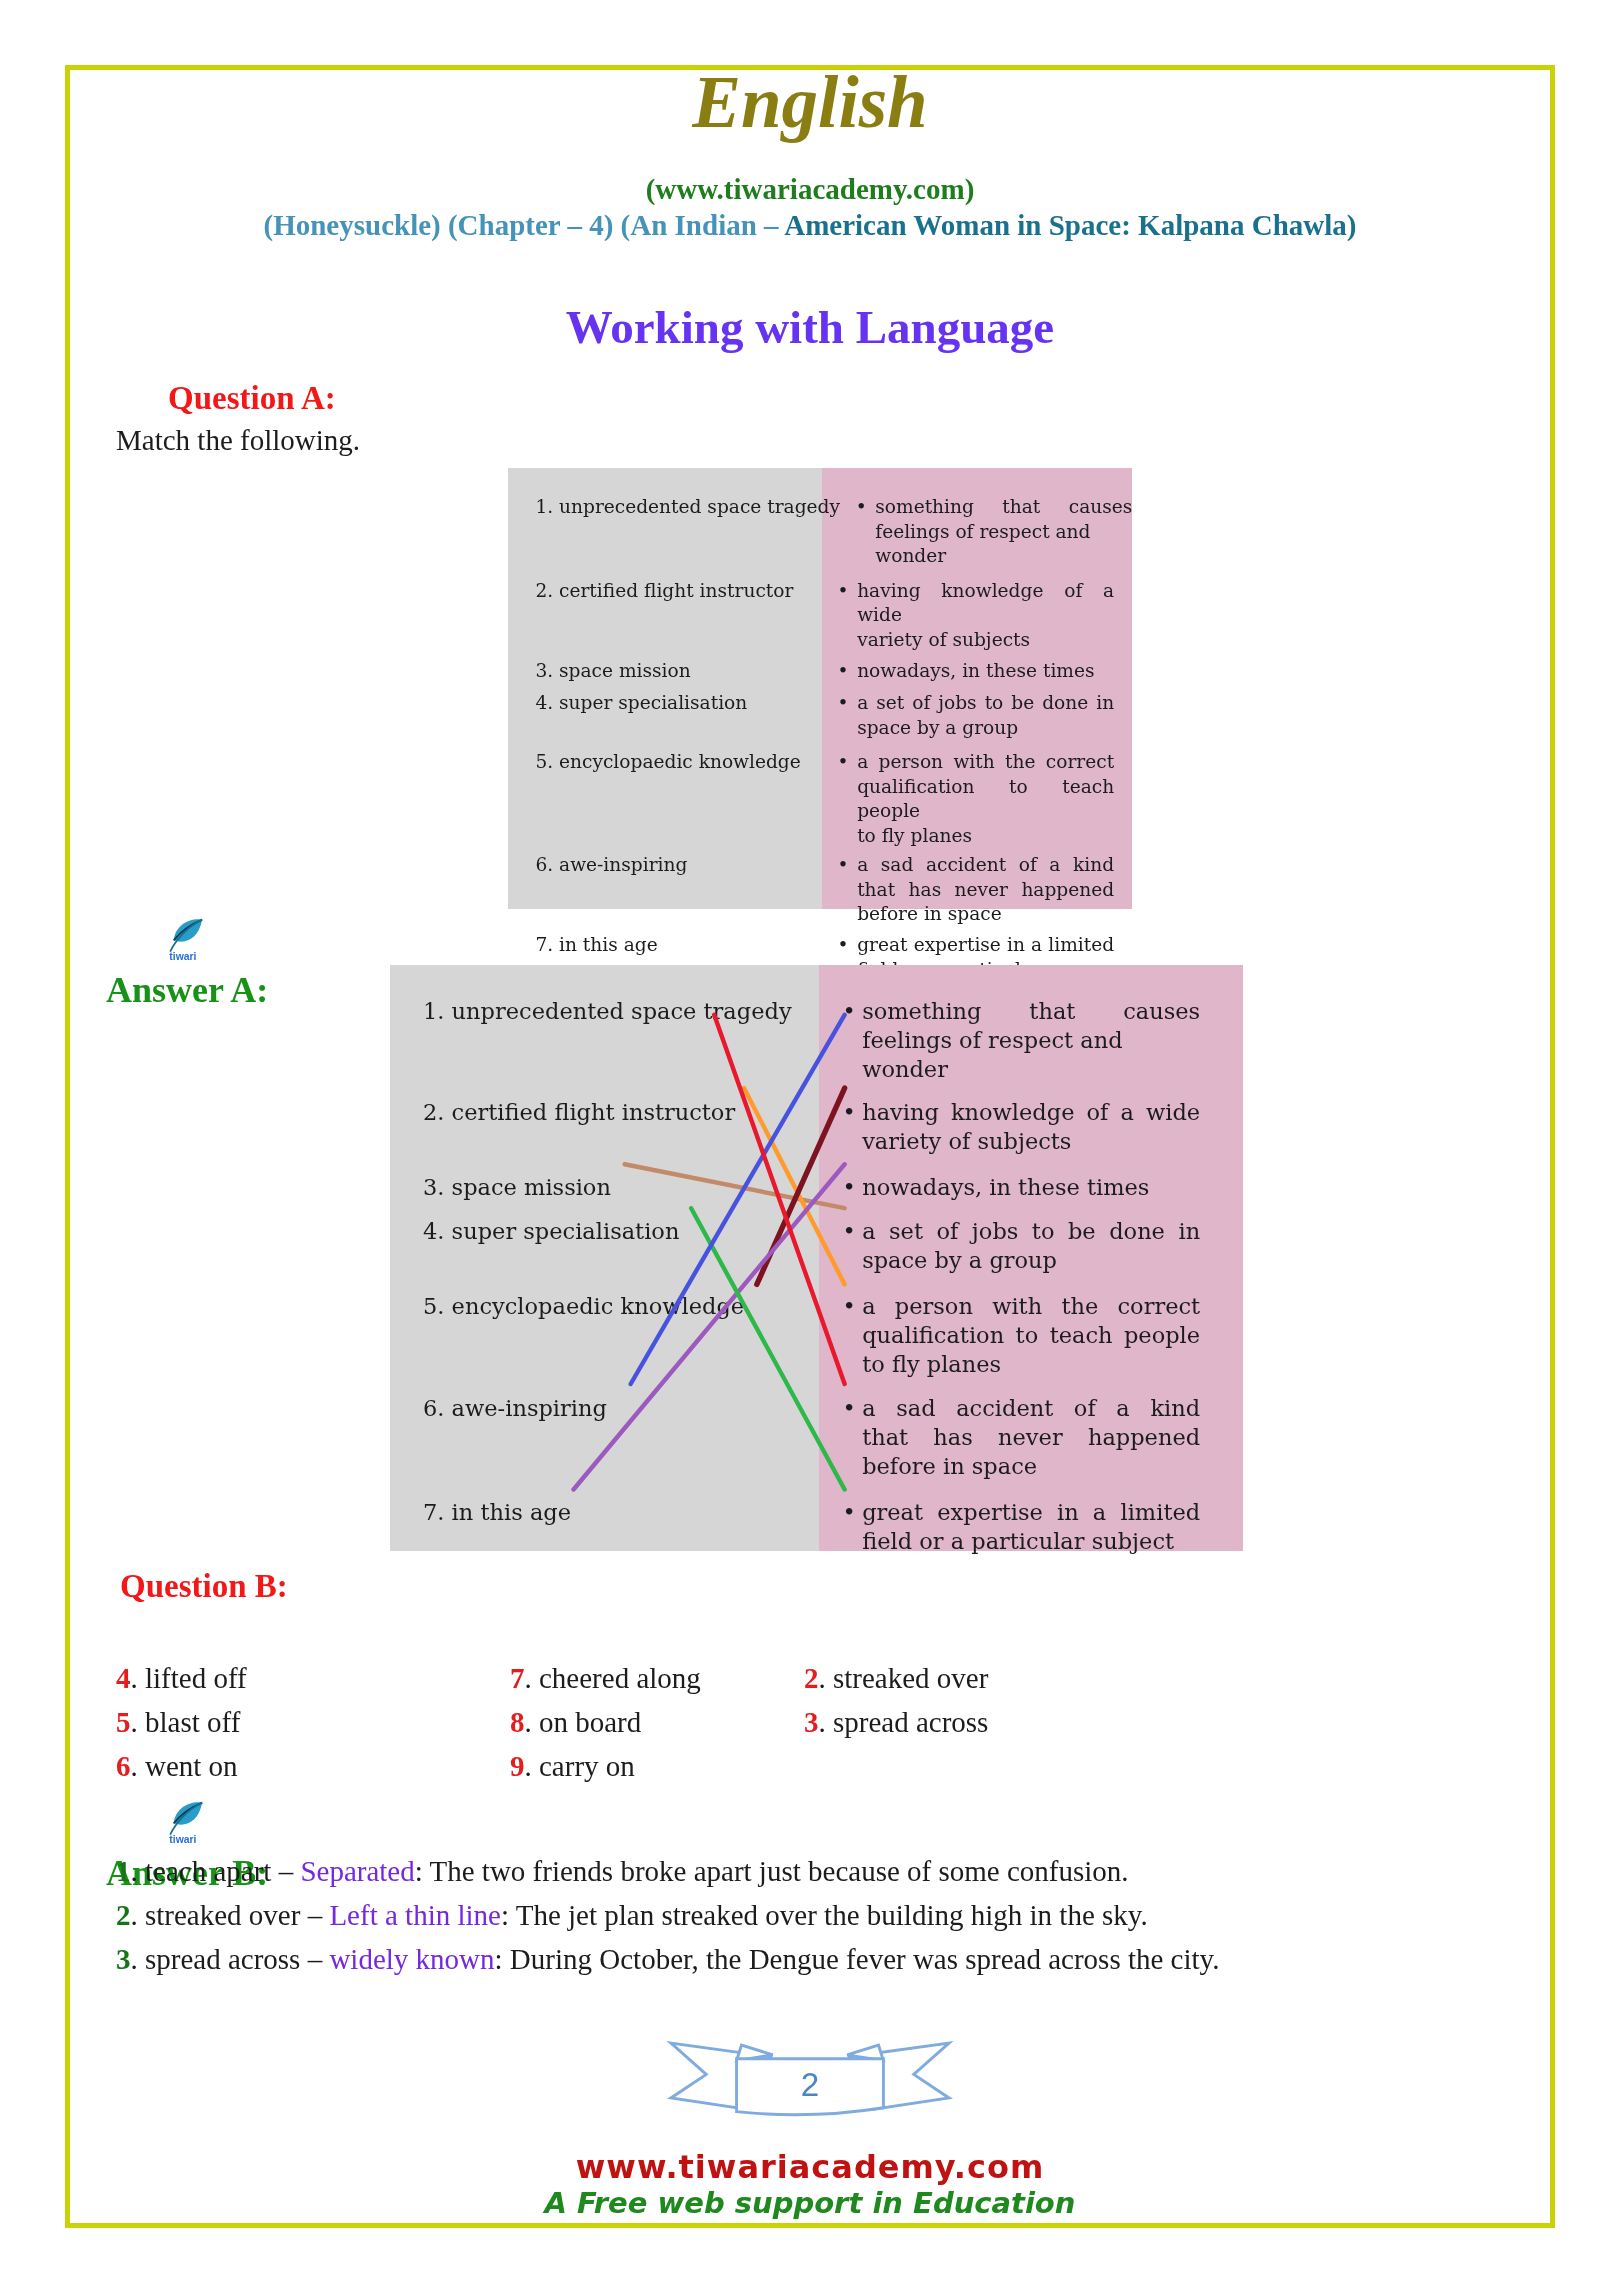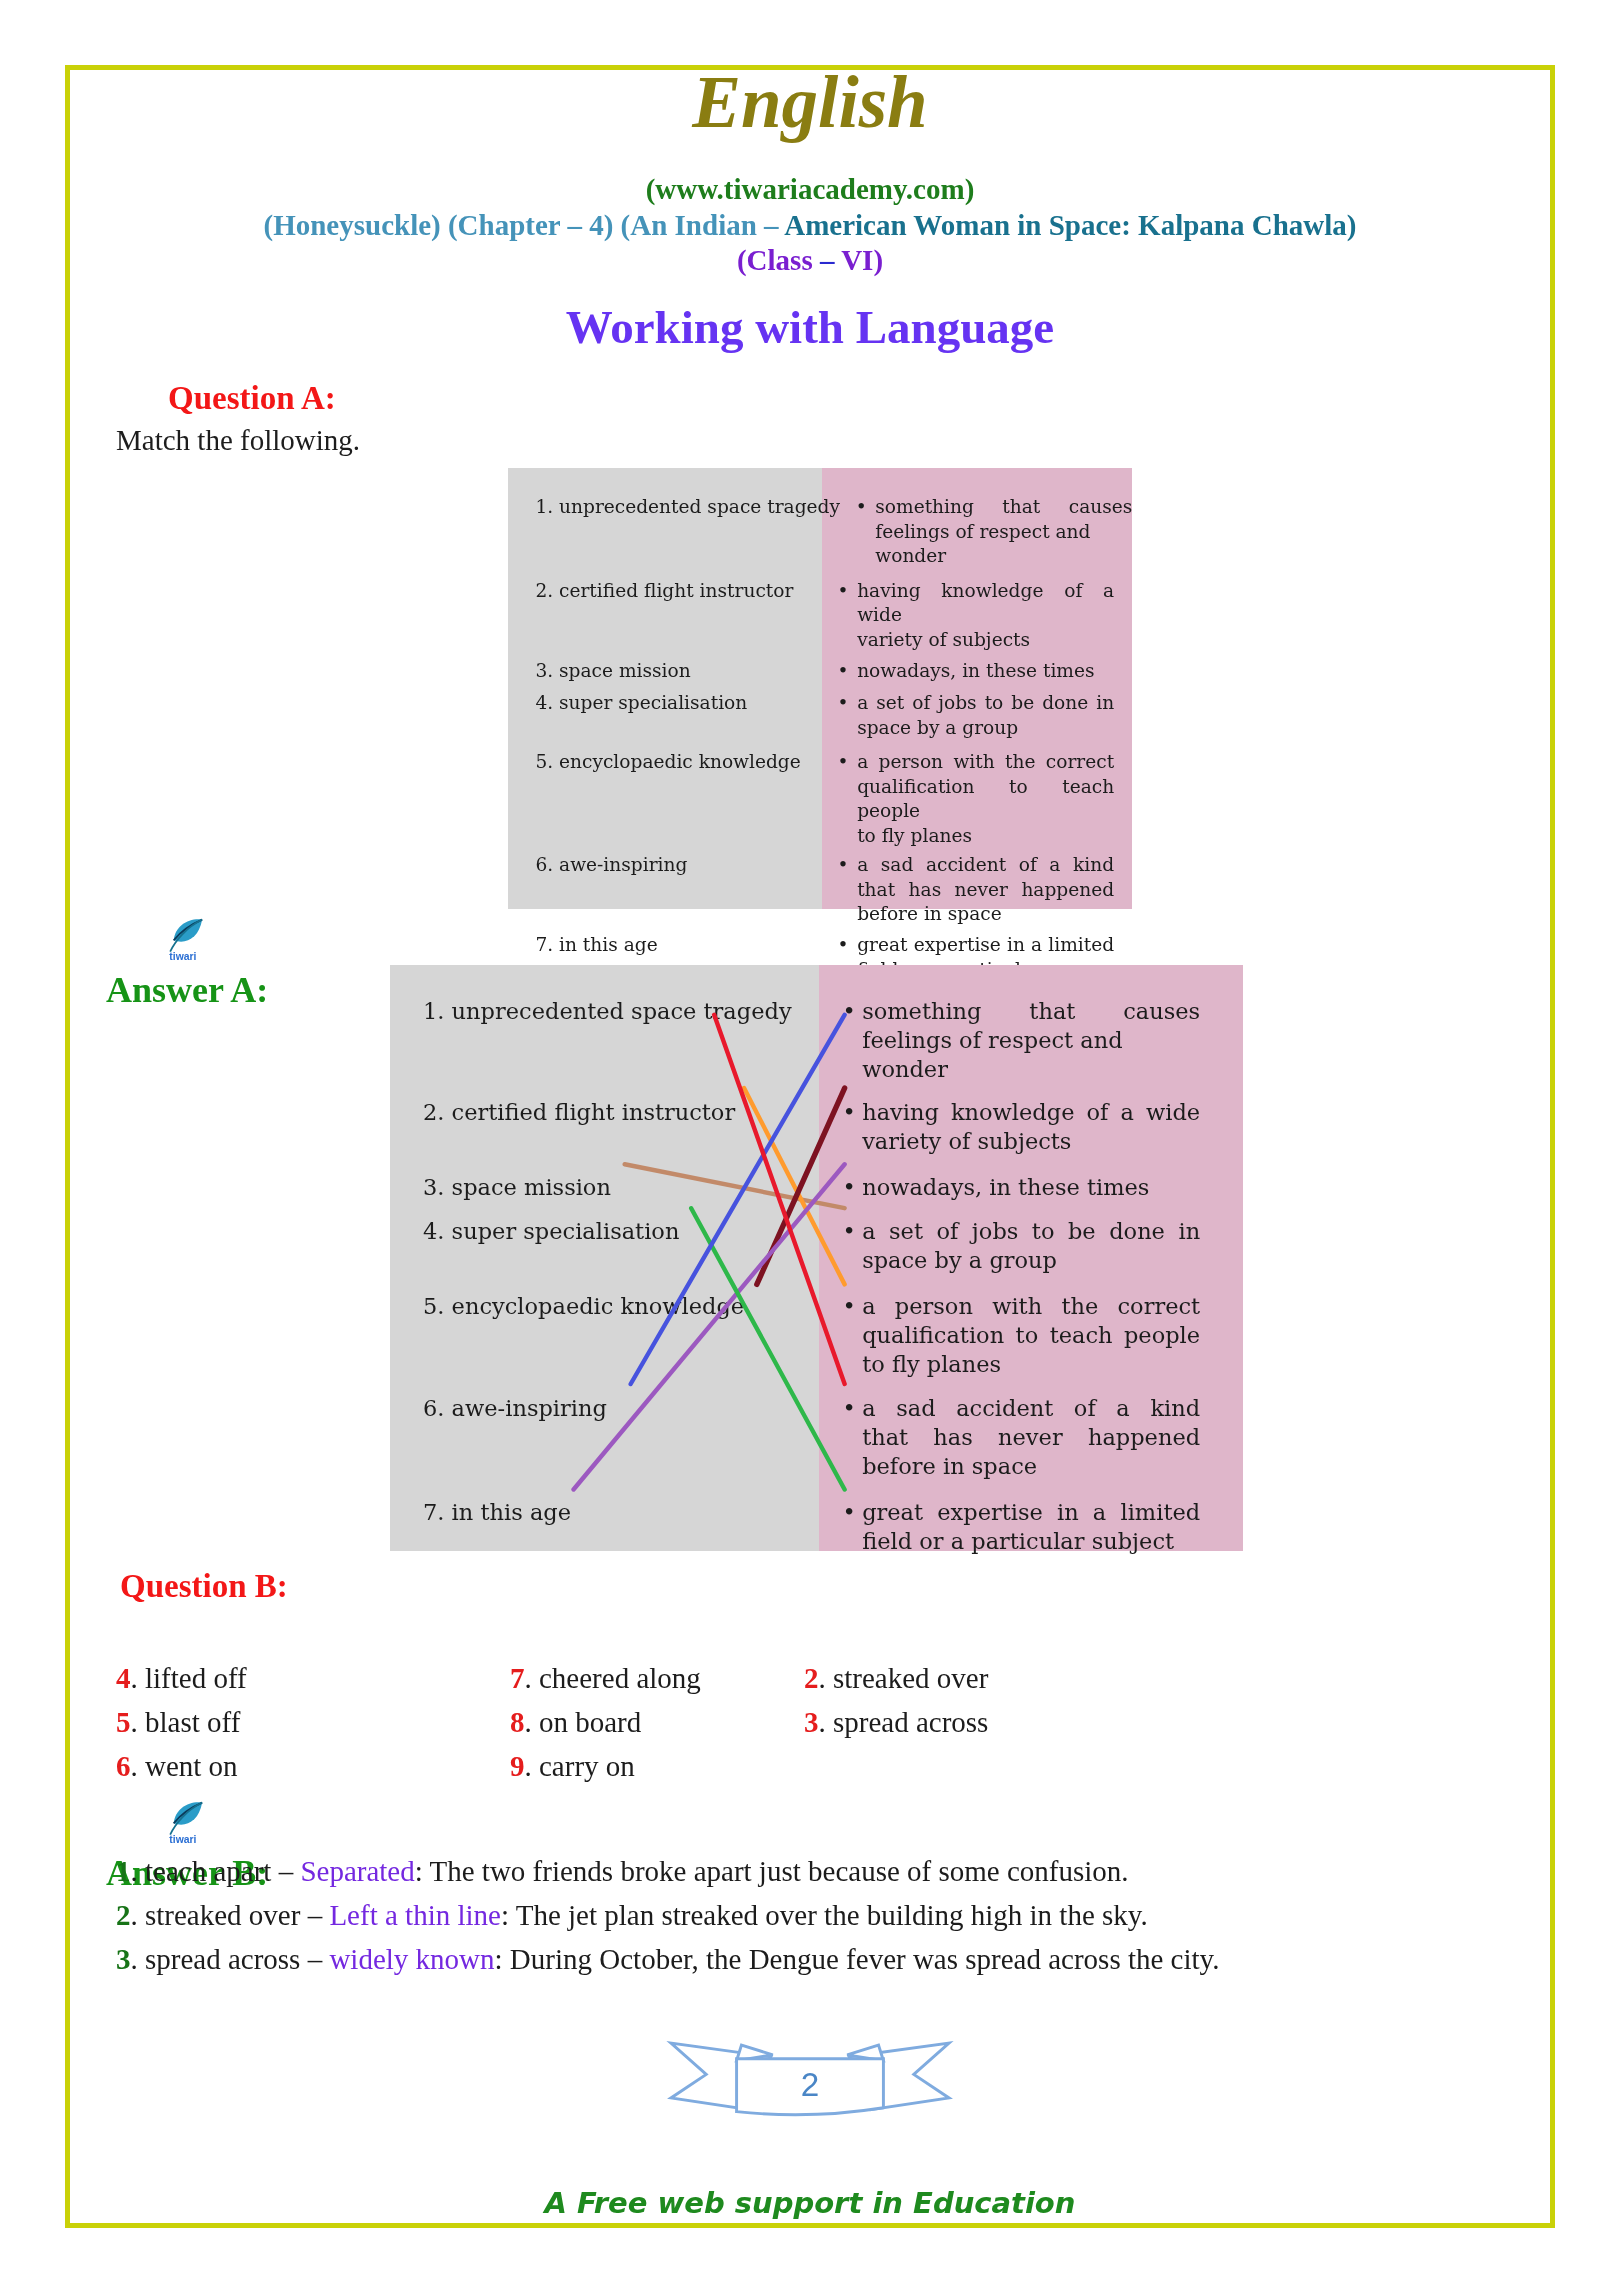--- a/index.html
+++ b/index.html
@@ -73,21 +73,20 @@
 </style>
 </head>
 <body>
 
 <div class="page">
   <div class="frame"></div>
 
   <div class="centered h-site">(www.tiwariacademy.com)</div>
   <div class="centered h-english">English</div>
   <div class="centered h-book"><span class="c1">(Honeysuckle) (Chapter – 4) (An Indian – </span><span class="c2">American Woman in Space: Kalpana Chawla)</span></div>
-  <div class="centered h-class"><span>(Class </span><span class="dash">– </span><span>VI)</span></div>
 
   <div class="centered doc-title">Working with Language</div>
 
   <div class="q-head" style="left:128px; top:380px;margin-left:40px;">Question A:</div>
   <div class="instr" style="left:116px; top:423px;">Match the following.</div>
 
   <div class="mtable" id="qa-table">
     <div class="mrow" style="margin-bottom:9.8px;">
       <div class="lc">1. unprecedented space tragedy</div>
       <div class="rc">
@@ -288,15 +287,16 @@
       <g fill="#ffffff" stroke="#7fabdf" stroke-width="3" stroke-linejoin="miter">
         <polygon points="150,22 48,8 84,40 48,64 128,76"></polygon>
         <polygon points="230,22 332,8 296,40 332,64 252,76"></polygon>
         <polygon points="115,26 152,20 120,10"></polygon>
         <polygon points="265,26 228,20 260,10"></polygon>
         <path d="M115,24 L265,24 L265,74 Q190,86 115,78 Z"></path>
       </g>
       <text x="190" y="62" text-anchor="middle" font-size="34" fill="#4a86c6" font-family="Liberation Sans, sans-serif">2</text>
     </svg>
   </div>
+  <div class="centered f-url">www.tiwariacademy.com</div>
   <div class="centered f-tag">A Free web support in Education</div>
 </div>
 
 
 </body></html>

